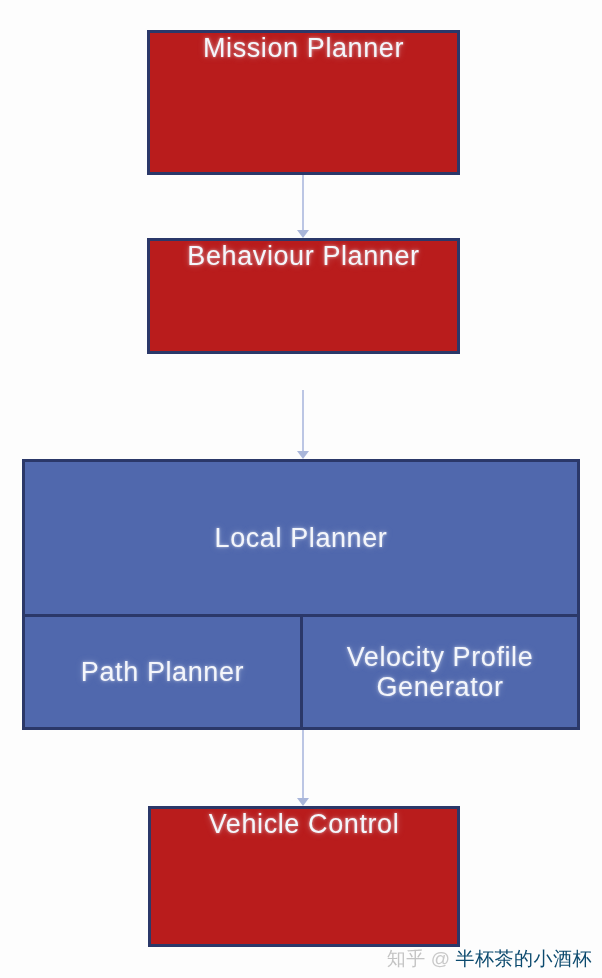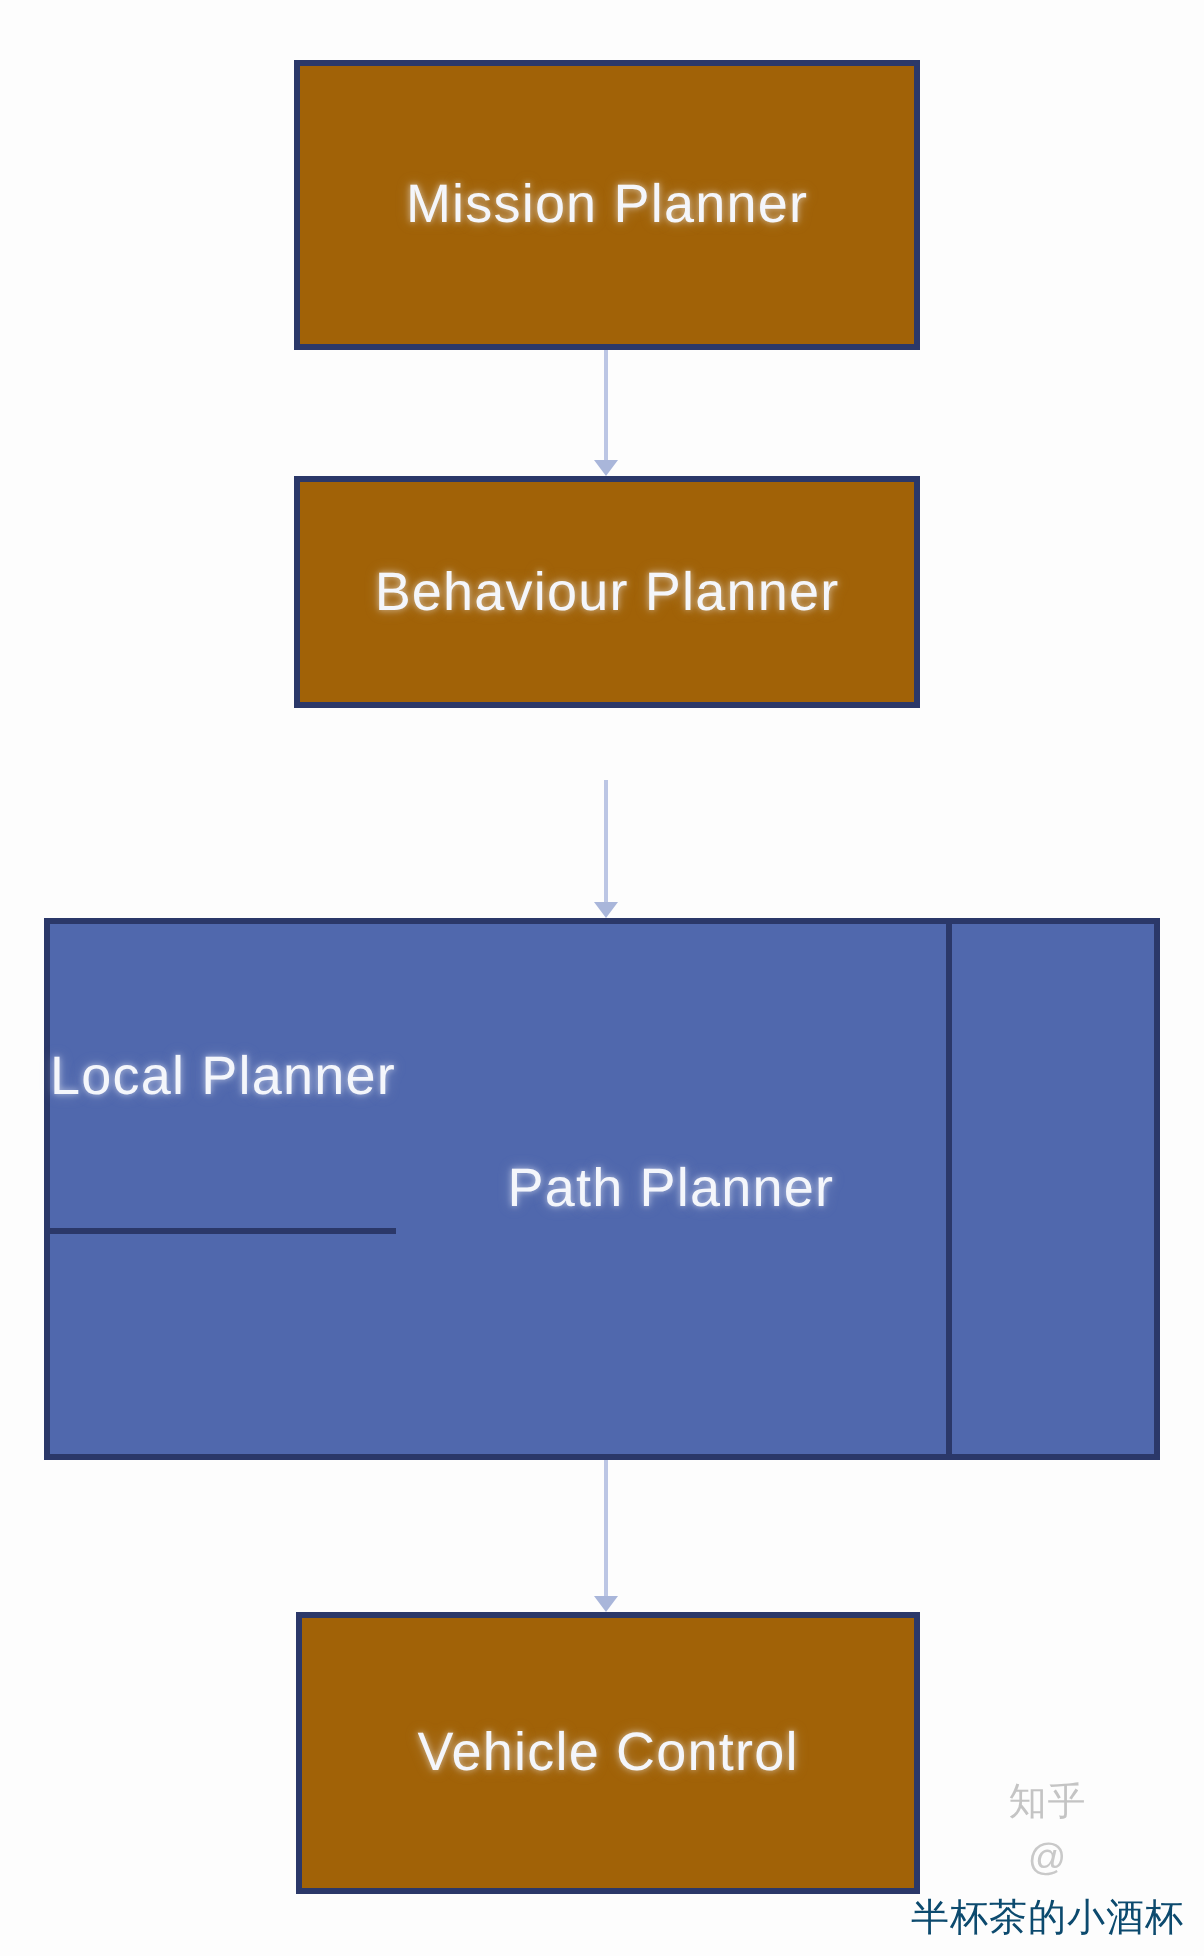--- a/index.html
+++ b/index.html
@@ -17,24 +17,24 @@
     position: relative;
     width: 602px;
     height: 978px;
     background: #fdfdfd;
   }
 
   
   .node {
     position: absolute;
     box-sizing: border-box;
-    background: #a16207;
+    background: #b91c1c;
     border: 3px solid #2b3869;
     display: flex;
-    align-items: center;
+    align-items: flex-start;
     justify-content: center;
   }
   .node-label {
     color: #f4f6fb;
     font-size: 27px;
     font-weight: 400;
     letter-spacing: 0.6px;
     text-align: center;
     line-height: 1.12;
     text-shadow: 0 0 3px rgba(255,255,255,0.55),
@@ -51,21 +51,21 @@
   #node-local {
     position: absolute;
     box-sizing: border-box;
     left: 22px;
     top: 459px;
     width: 558px;
     height: 271px;
     background: #5068ad;
     border: 3px solid #2b3869;
     display: flex;
-    flex-direction: row;
+    flex-direction: column;
   }
   #local-title-row {
     height: 155px;
     display: flex;
     align-items: center;
     justify-content: center;
     border-bottom: 3px solid #2b3869;
     box-sizing: border-box;
   }
   #local-sub-row {
@@ -120,21 +120,20 @@
     position: absolute;
     right: 10px;
     bottom: 6px;
     display: flex;
     align-items: center;
     gap: 5px;
     color: #c9c9c9;
     font-size: 19px;
     letter-spacing: 0.5px;
     user-select: none;
-    flex-direction: column;
   }
   #watermark .wm-logo { color: #c4c4c4; }
   #watermark .wm-at   { color: #c9c9c9; }
   #watermark .wm-user { color: #0c4a6e; }
 </style>
 </head>
 <body>
 
 <div id="canvas">
 
@@ -157,20 +156,23 @@
   </div>
 
   <div id="node-local">
     <div id="local-title-row">
       <span class="node-label">Local Planner</span>
     </div>
     <div id="local-sub-row">
       <div class="sub-cell" id="sub-path">
         <span class="node-label">Path Planner</span>
       </div>
+      <div class="sub-cell" id="sub-velocity">
+        <span class="node-label">Velocity Profile Generator</span>
+      </div>
     </div>
   </div>
 
   <div class="connector" id="conn-3">
     <div class="stem"></div>
     <div class="head"></div>
   </div>
 
   <div class="node" id="node-vehicle">
     <span class="node-label">Vehicle Control</span>

